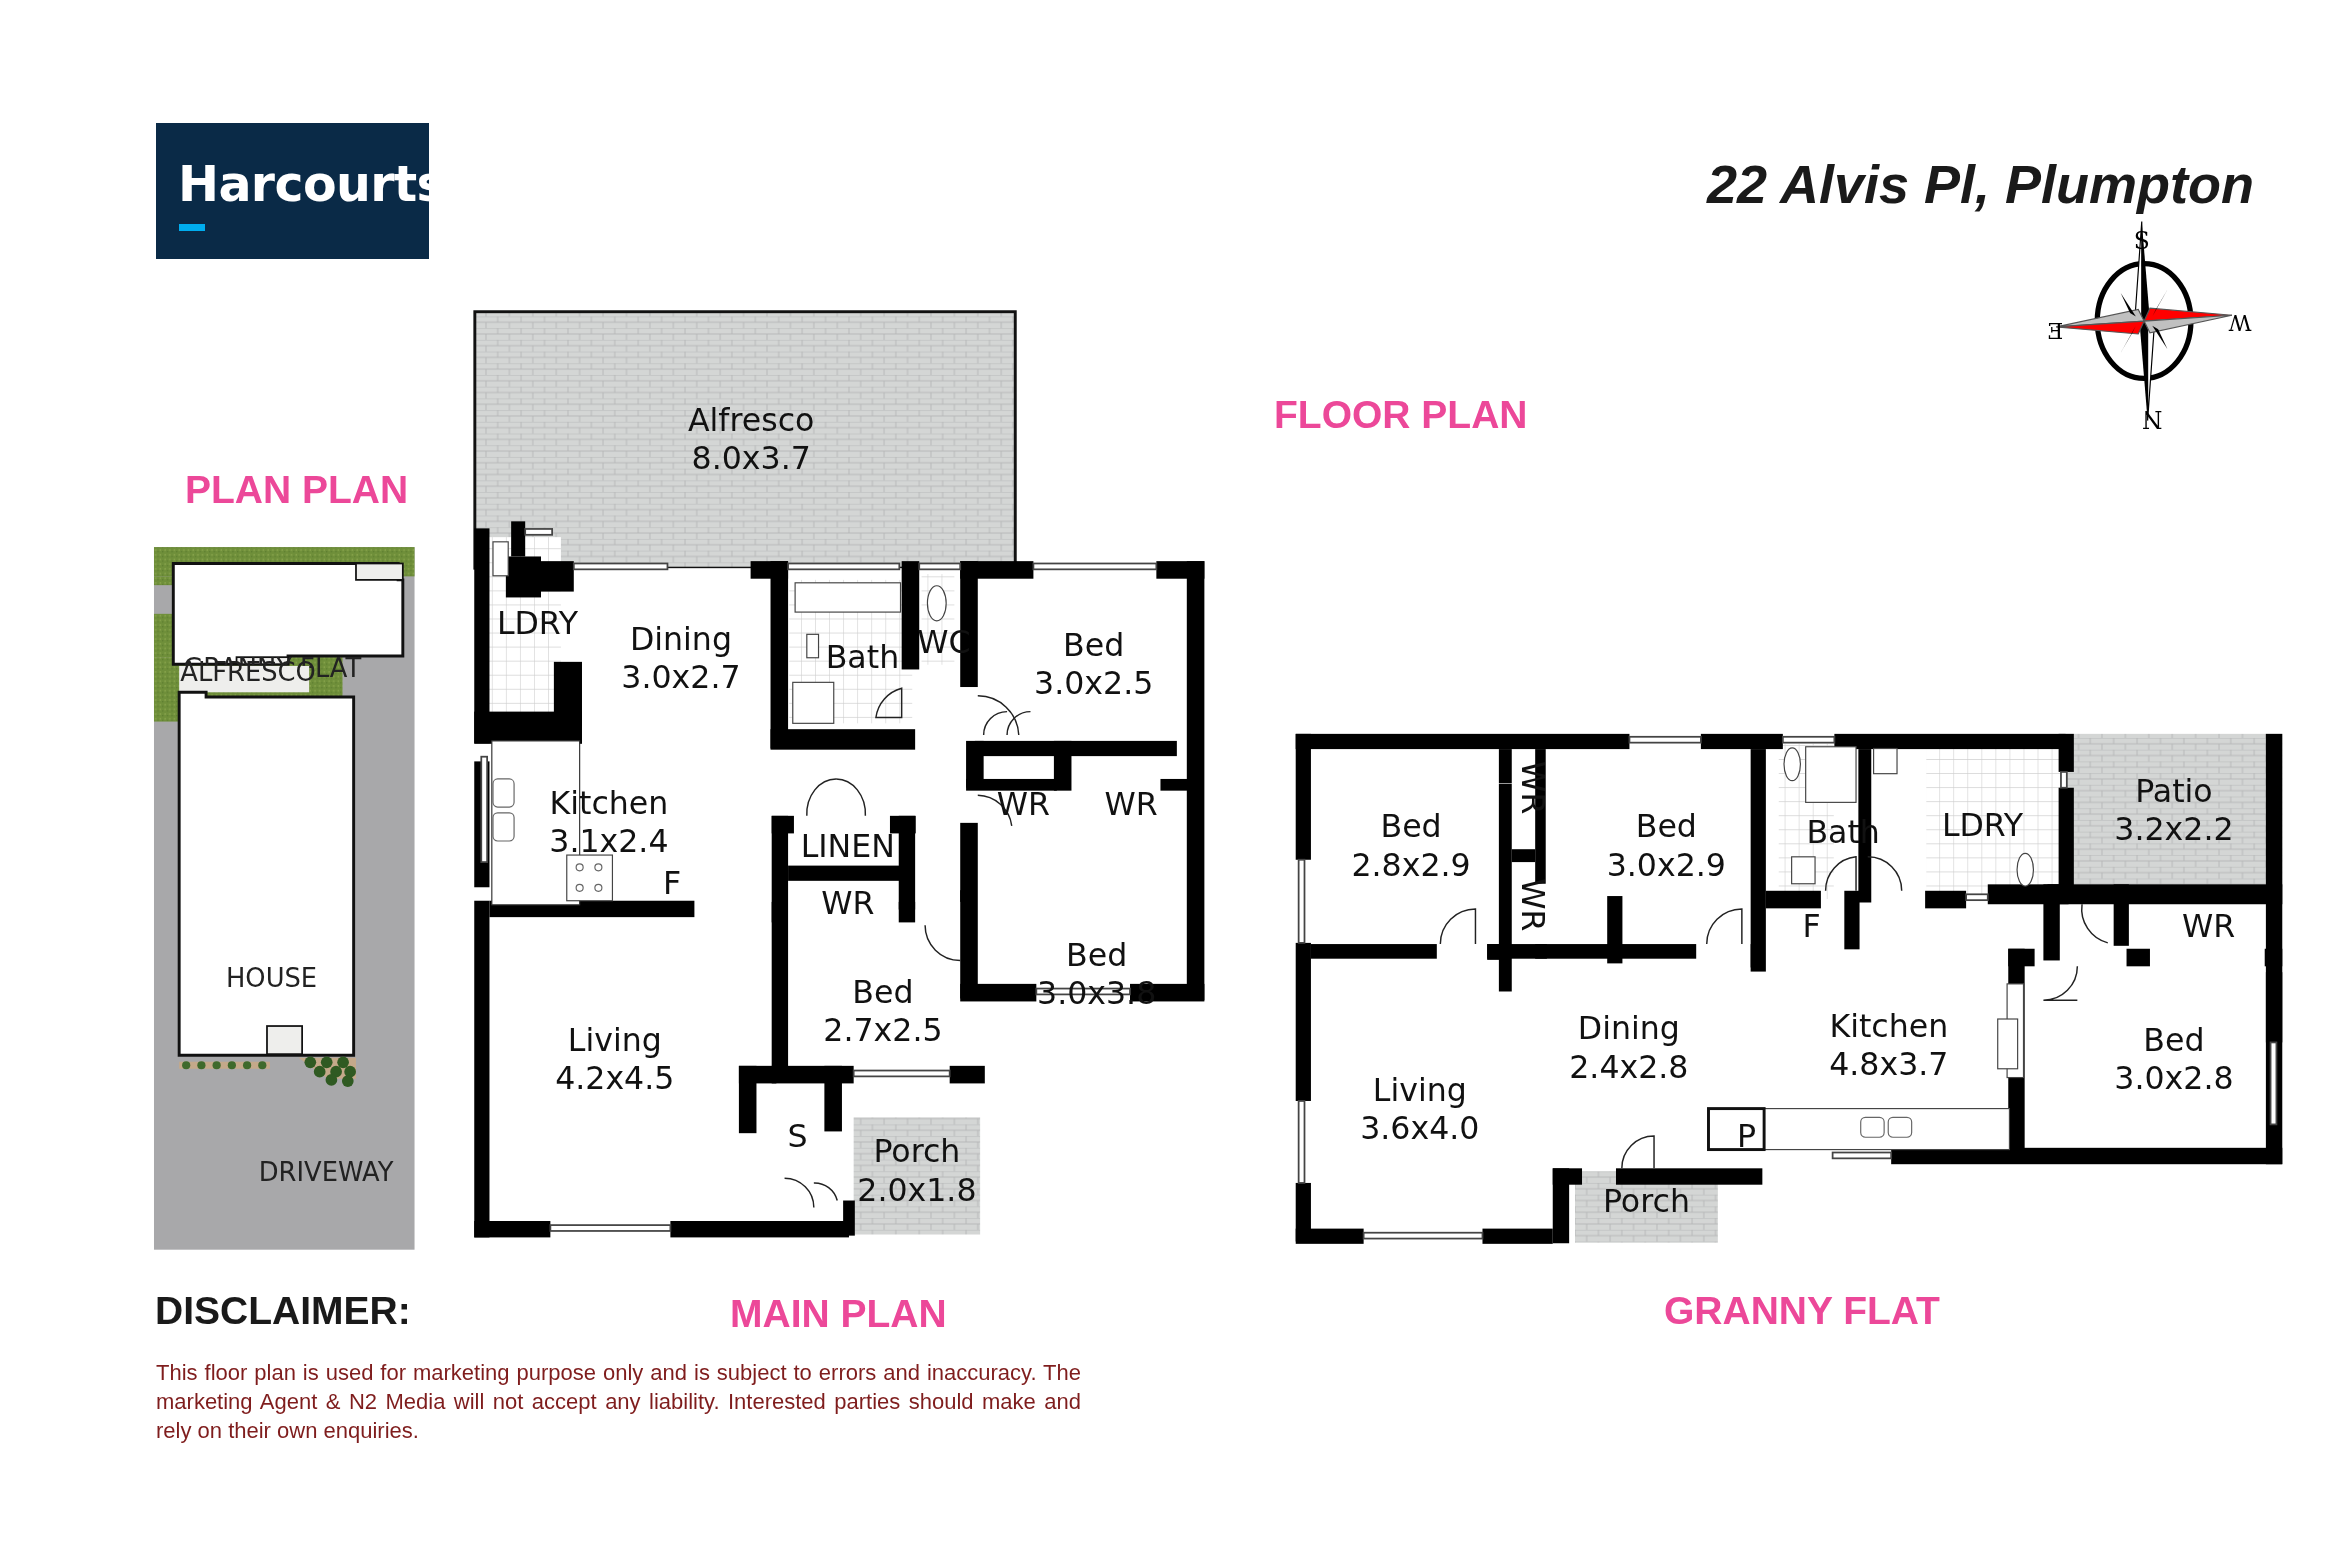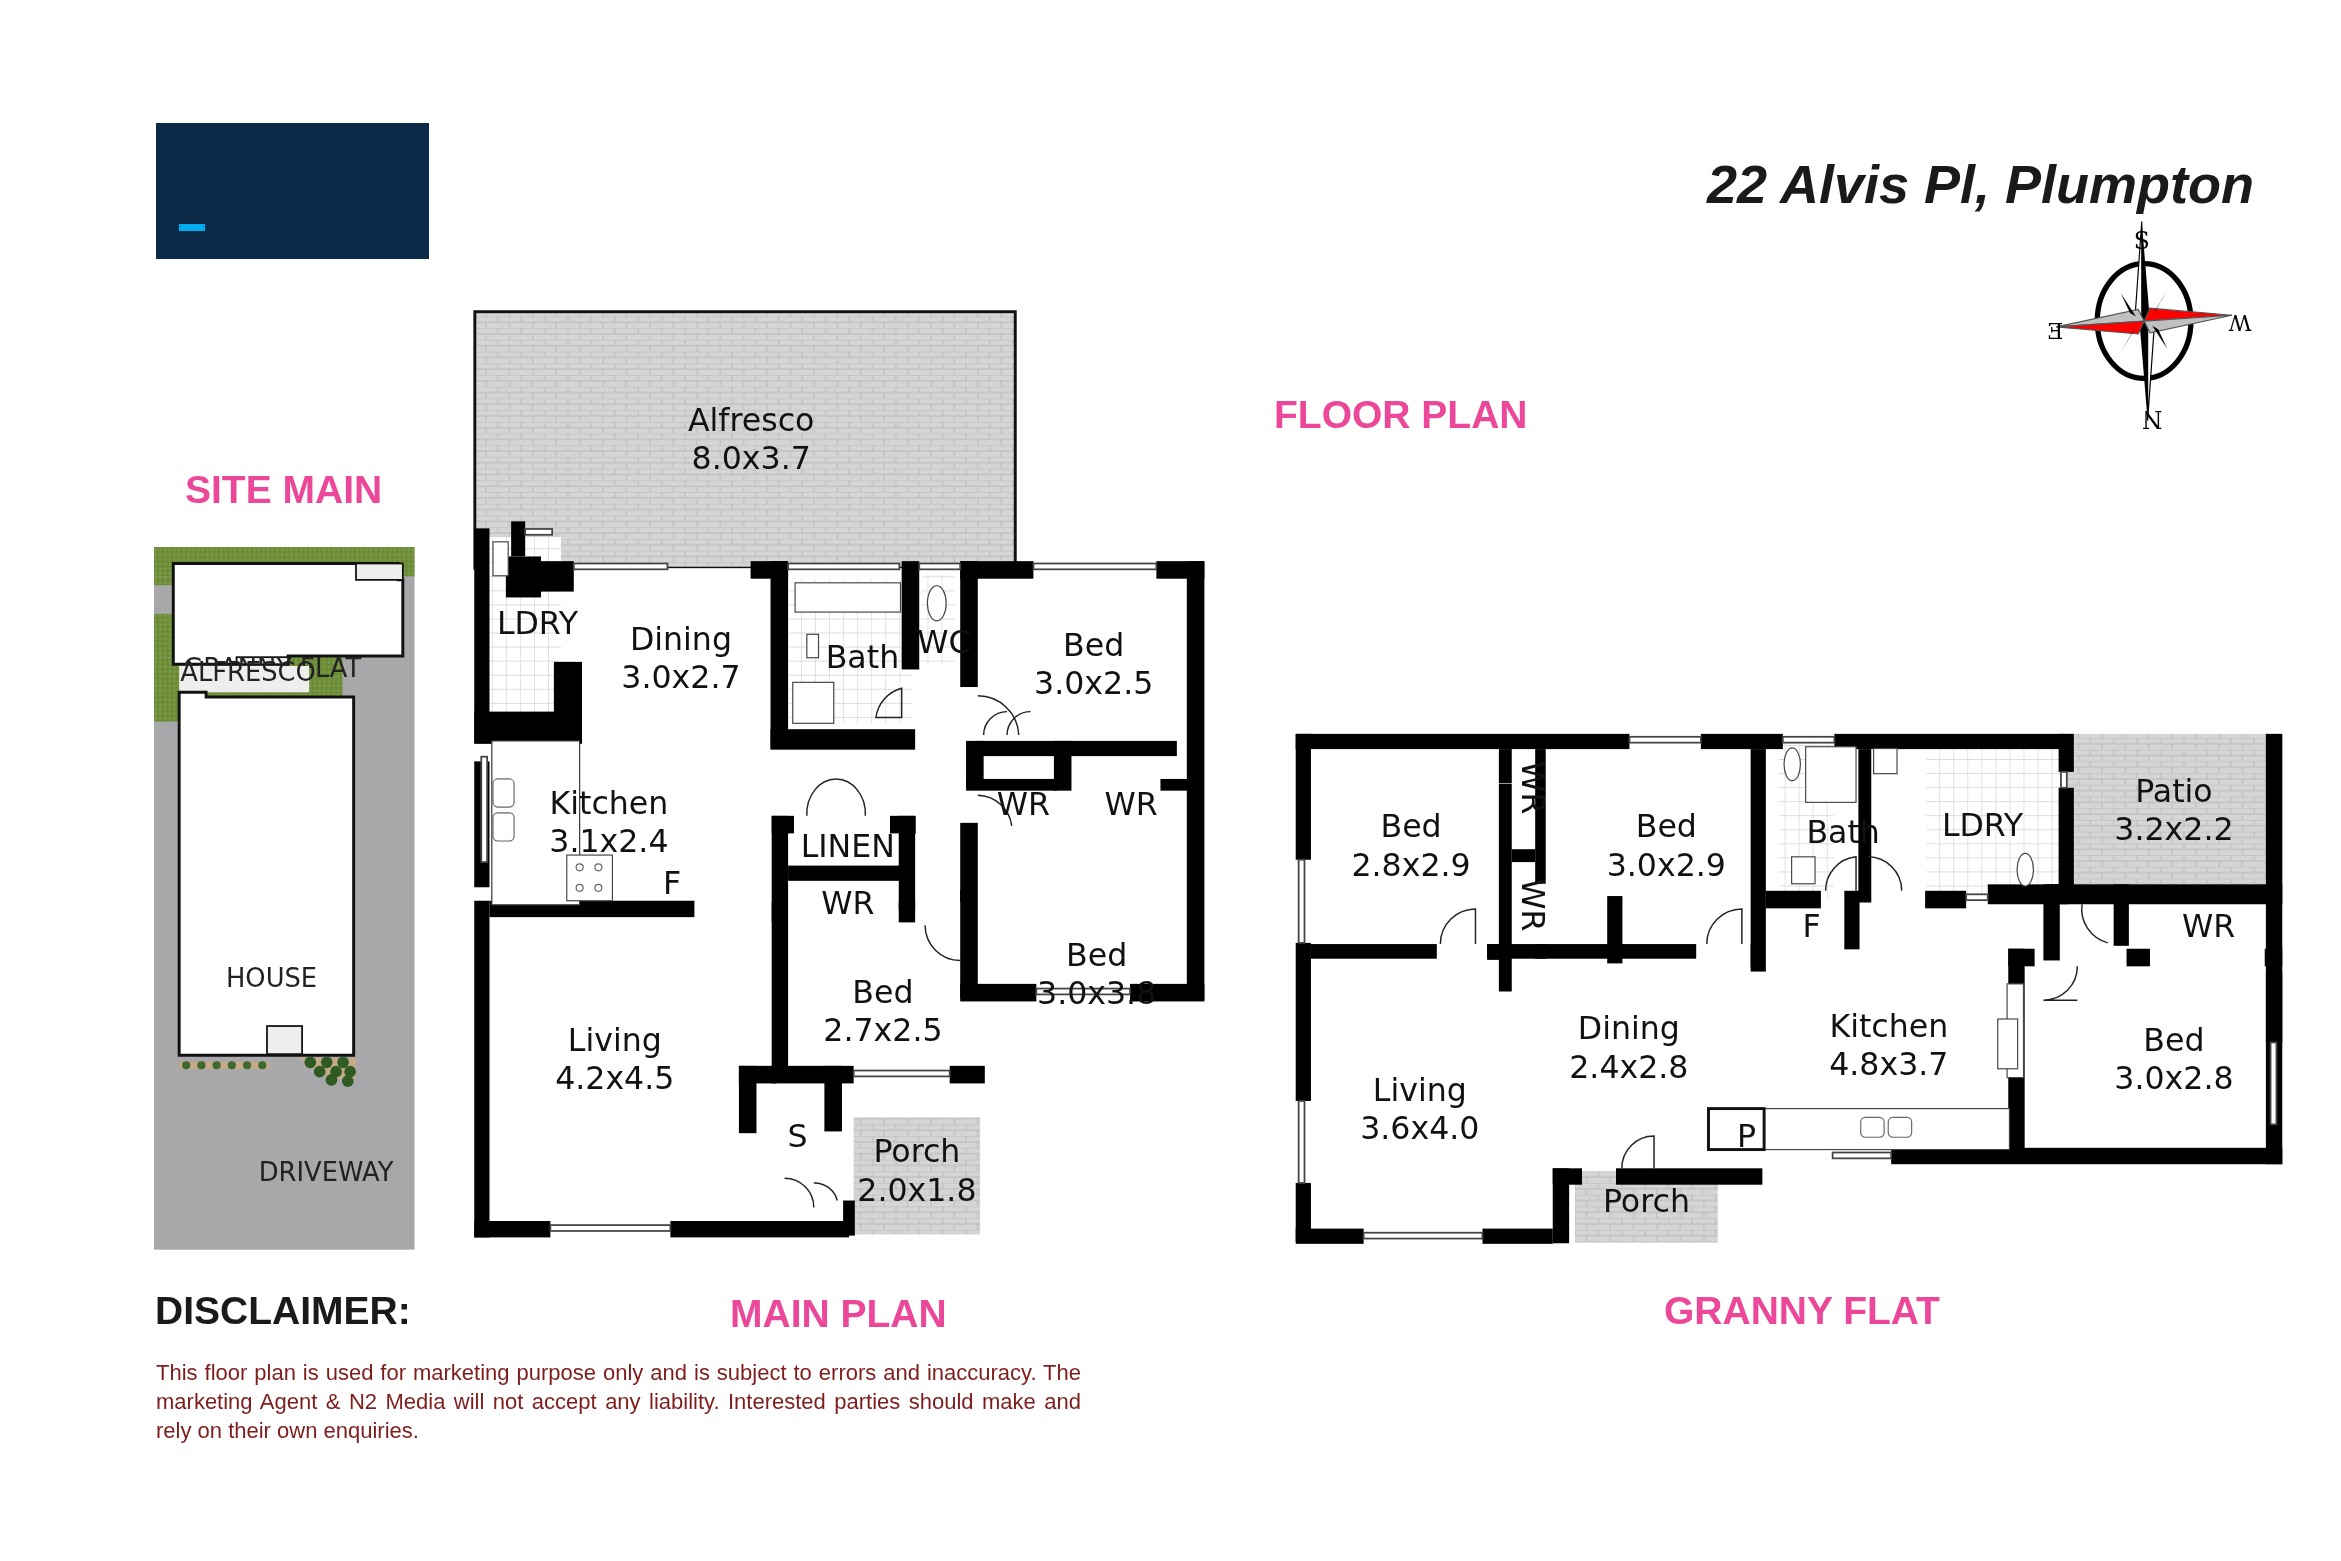--- a/index.html
+++ b/index.html
@@ -13,26 +13,27 @@
   .plan-svg{position:absolute;left:0;top:0;}
   .room-label{font-family:"DejaVu Sans",sans-serif;font-size:54px;fill:#111;text-anchor:middle;}
   .site-label{font-family:"DejaVu Sans",sans-serif;font-size:44px;fill:#222;}
   .disc-title{left:155px;top:1289px;font-weight:bold;font-size:39px;}
   .disc-body{left:156px;top:1358px;width:925px;font-size:22px;line-height:29px;text-align:justify;color:#7f1d1d;}
 </style>
 </head>
 <body>
 
 <div class="abs logo">
+  <div class="logo-text">Harcourts</div>
   <div class="logo-bar"></div>
 </div>
 
 <div class="abs address">22 Alvis Pl, Plumpton</div>
 
-<div class="abs heading" style="left:185px;top:468px;">SITE MAIN</div>
+<div class="abs heading" style="left:185px;top:468px;">PLAN PLAN</div>
 <div class="abs heading" style="left:1274px;top:393px;">FLOOR PLAN</div>
 <div class="abs heading" style="left:730px;top:1292px;">MAIN PLAN</div>
 <div class="abs heading" style="left:1664px;top:1289px;">GRANNY FLAT</div>
 
 <svg class="plan-svg" width="2342" height="1562" viewBox="0 0 4000 2667">
   <defs>
     <pattern id="brick" width="40" height="20" patternUnits="userSpaceOnUse">
       <rect width="40" height="20" fill="#d4d6d5"></rect>
       <path d="M0 0H40M0 10H40M10 0V10M30 10V20" stroke="#b4b6b5" stroke-width="1.5"></path>
     </pattern>

